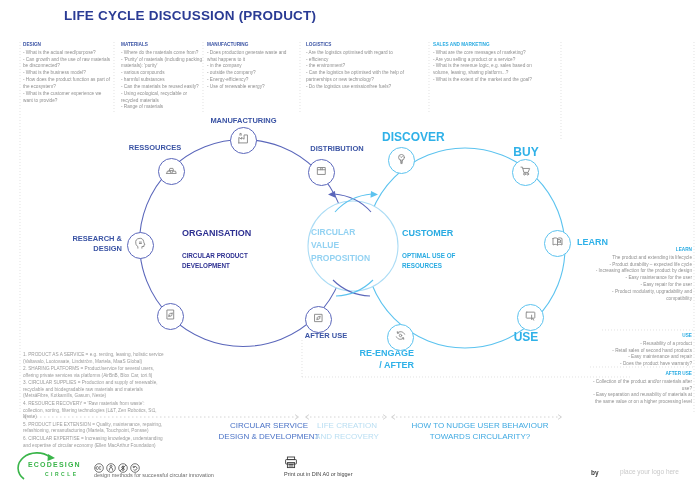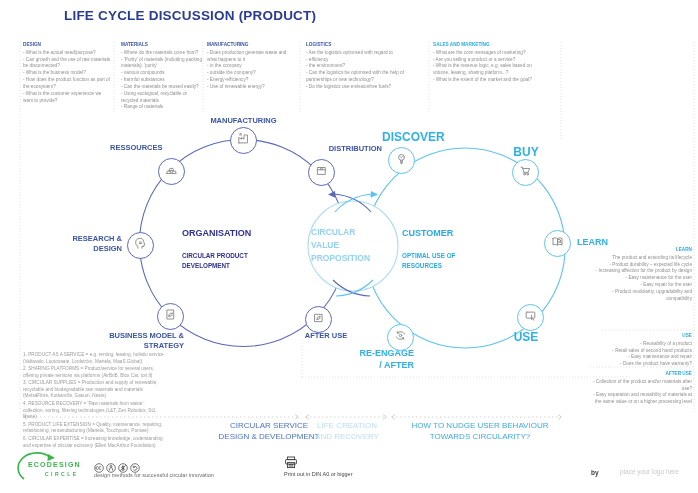--- a/index.html
+++ b/index.html
@@ -192,50 +192,48 @@
   </div>
   <div class="nlabel nl-left" style="left:186px;top:116px;width:115px;text-align:center">MANUFACTURING</div>
 
   <div class="node l" style="left:157.5px;top:157.5px">
     <span><svg width="15" height="15" viewBox="0 0 16 16">
           <path d="M5.6 9.2l.7-2.4h3.2l.7 2.4H5.6z"></path>
           <path d="M2.9 12.2l.7-2.4h3.2l.7 2.4H2.9z"></path>
           <path d="M8.4 12.2l.7-2.4h3.2l.7 2.4H8.4z"></path>
         </svg></span>
   </div>
-  <div class="nlabel nl-left" style="left:110px;top:143px;width:90px;text-align:left">RESSOURCES</div>
+  <div class="nlabel nl-left" style="left:110px;top:143px;width:90px;text-align:center">RESSOURCES</div>
 
   <div class="node l" style="left:307.5px;top:158.5px">
     <span><svg width="15" height="15" viewBox="0 0 16 16">
           <rect x="4" y="4.8" width="8" height="7.4"></rect>
           <path d="M4 7.2h8M7.2 4.8v2.4M8.8 4.8v2.4"></path>
         </svg></span>
   </div>
-  <div class="nlabel nl-left" style="left:292px;top:144px;width:90px;text-align:right">DISTRIBUTION</div>
+  <div class="nlabel nl-left" style="left:292px;top:144px;width:90px;text-align:center">DISTRIBUTION</div>
 
   <div class="node l" style="left:126.5px;top:231.5px">
     <span><svg width="15" height="15" viewBox="0 0 16 16">
           <path d="M5.2 13v-1.8c-1.4-.7-2.2-2-2.2-3.6A4.2 4.2 0 0 1 11.4 6c.2.4.3.9.3 1.4l1 1.6-1 .4v1.8H9.5V13"></path>
           <path d="M6.8 6.5h2.2M6.8 8h2.2"></path>
         </svg></span>
   </div>
   <div class="nlabel nl-left pre" style="left:38px;top:234px;width:84px;text-align:right">RESEARCH &amp;
 DESIGN</div>
 
   <div class="node l" style="left:156.5px;top:302.5px">
     <span><svg width="15" height="15" viewBox="0 0 16 16">
           <rect x="4.6" y="3.2" width="6.8" height="9.6"></rect>
           <path d="M6.4 7.8a2 2 0 0 1 3.4-.6"></path>
           <path d="M9.6 8.8a2 2 0 0 1-3.4.6"></path>
           <path d="M9.8 6.3v1.1H8.7"></path>
           <path d="M6.2 10.3V9.2h1.1"></path>
         </svg></span>
   </div>
-  <div class="nlabel nl-left pre" style="left:83px;top:331px;width:101px;text-align:right">BUSINESS MODEL &amp;
-STRATEGY</div>
 
   <div class="node l" style="left:304.5px;top:305.5px">
     <span><svg width="15" height="15" viewBox="0 0 16 16">
           <rect x="4.2" y="4.6" width="7.6" height="7.8"></rect>
           <path d="M6.5 8a1.9 1.9 0 0 1 3.1-.6"></path>
           <path d="M9.5 9a1.9 1.9 0 0 1-3.1.6"></path>
           <path d="M9.7 6.6v1h-1"></path>
           <path d="M6.3 10.4v-1h1"></path>
         </svg></span>
   </div>

